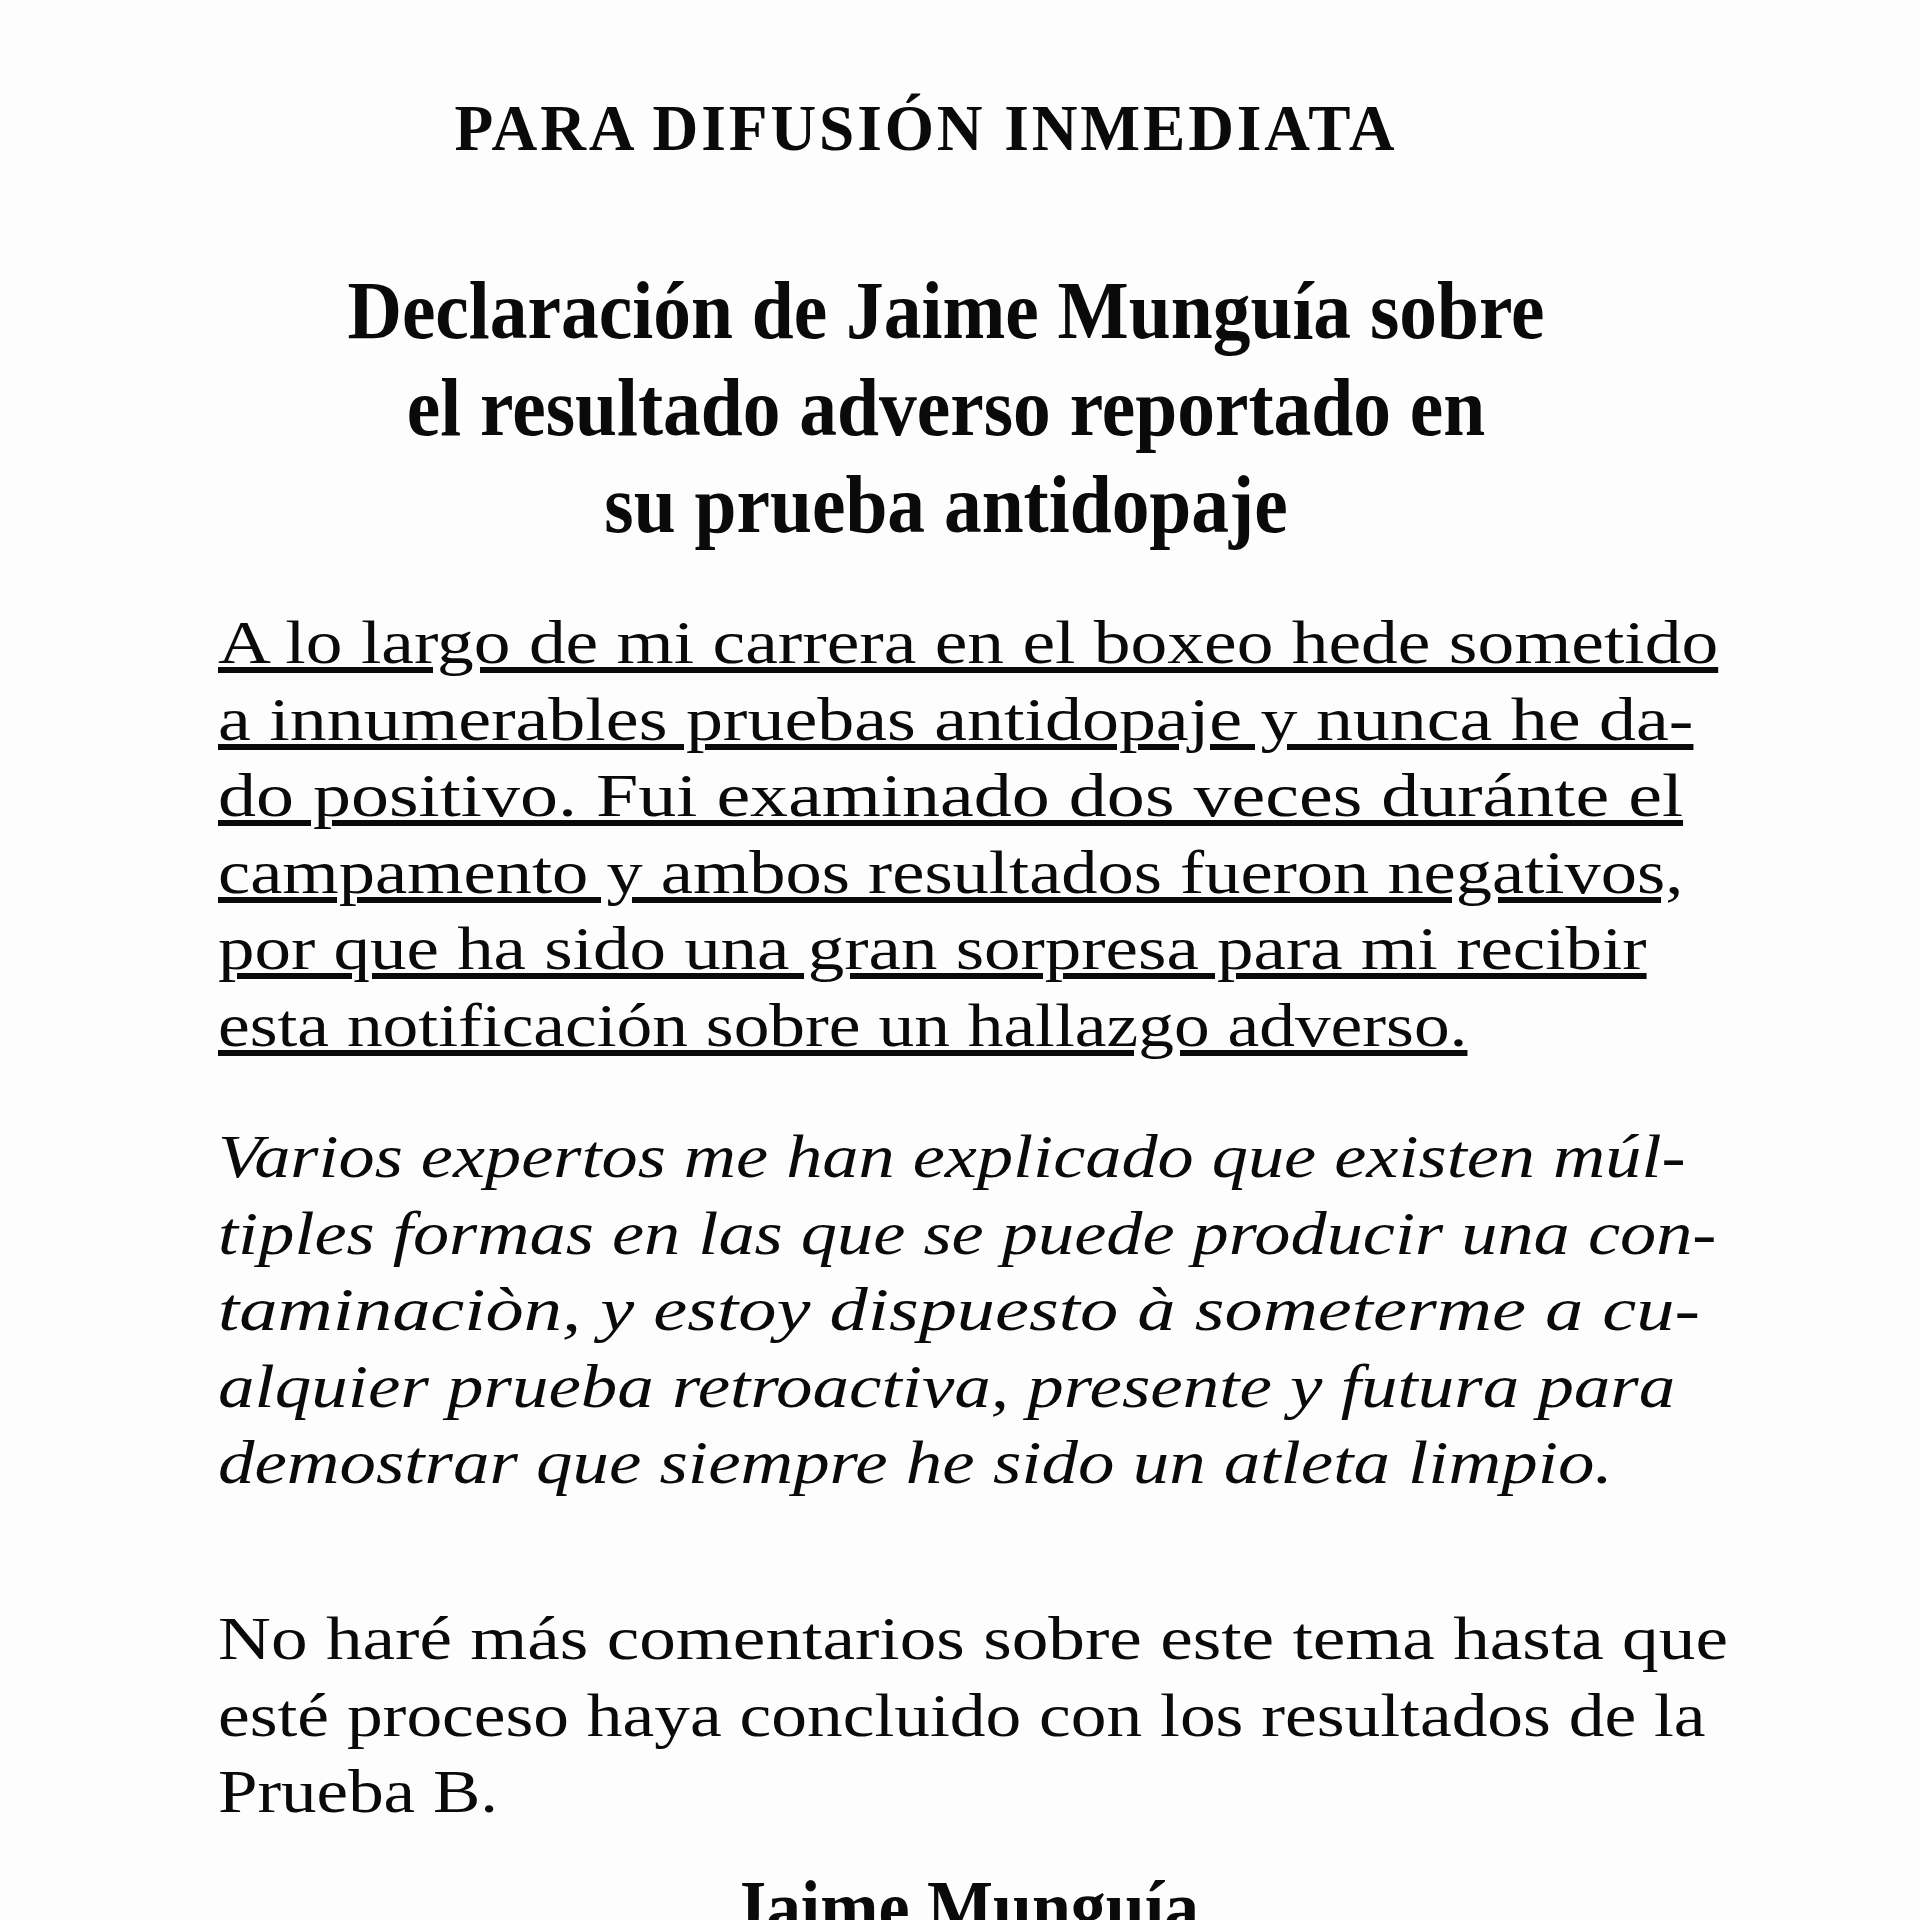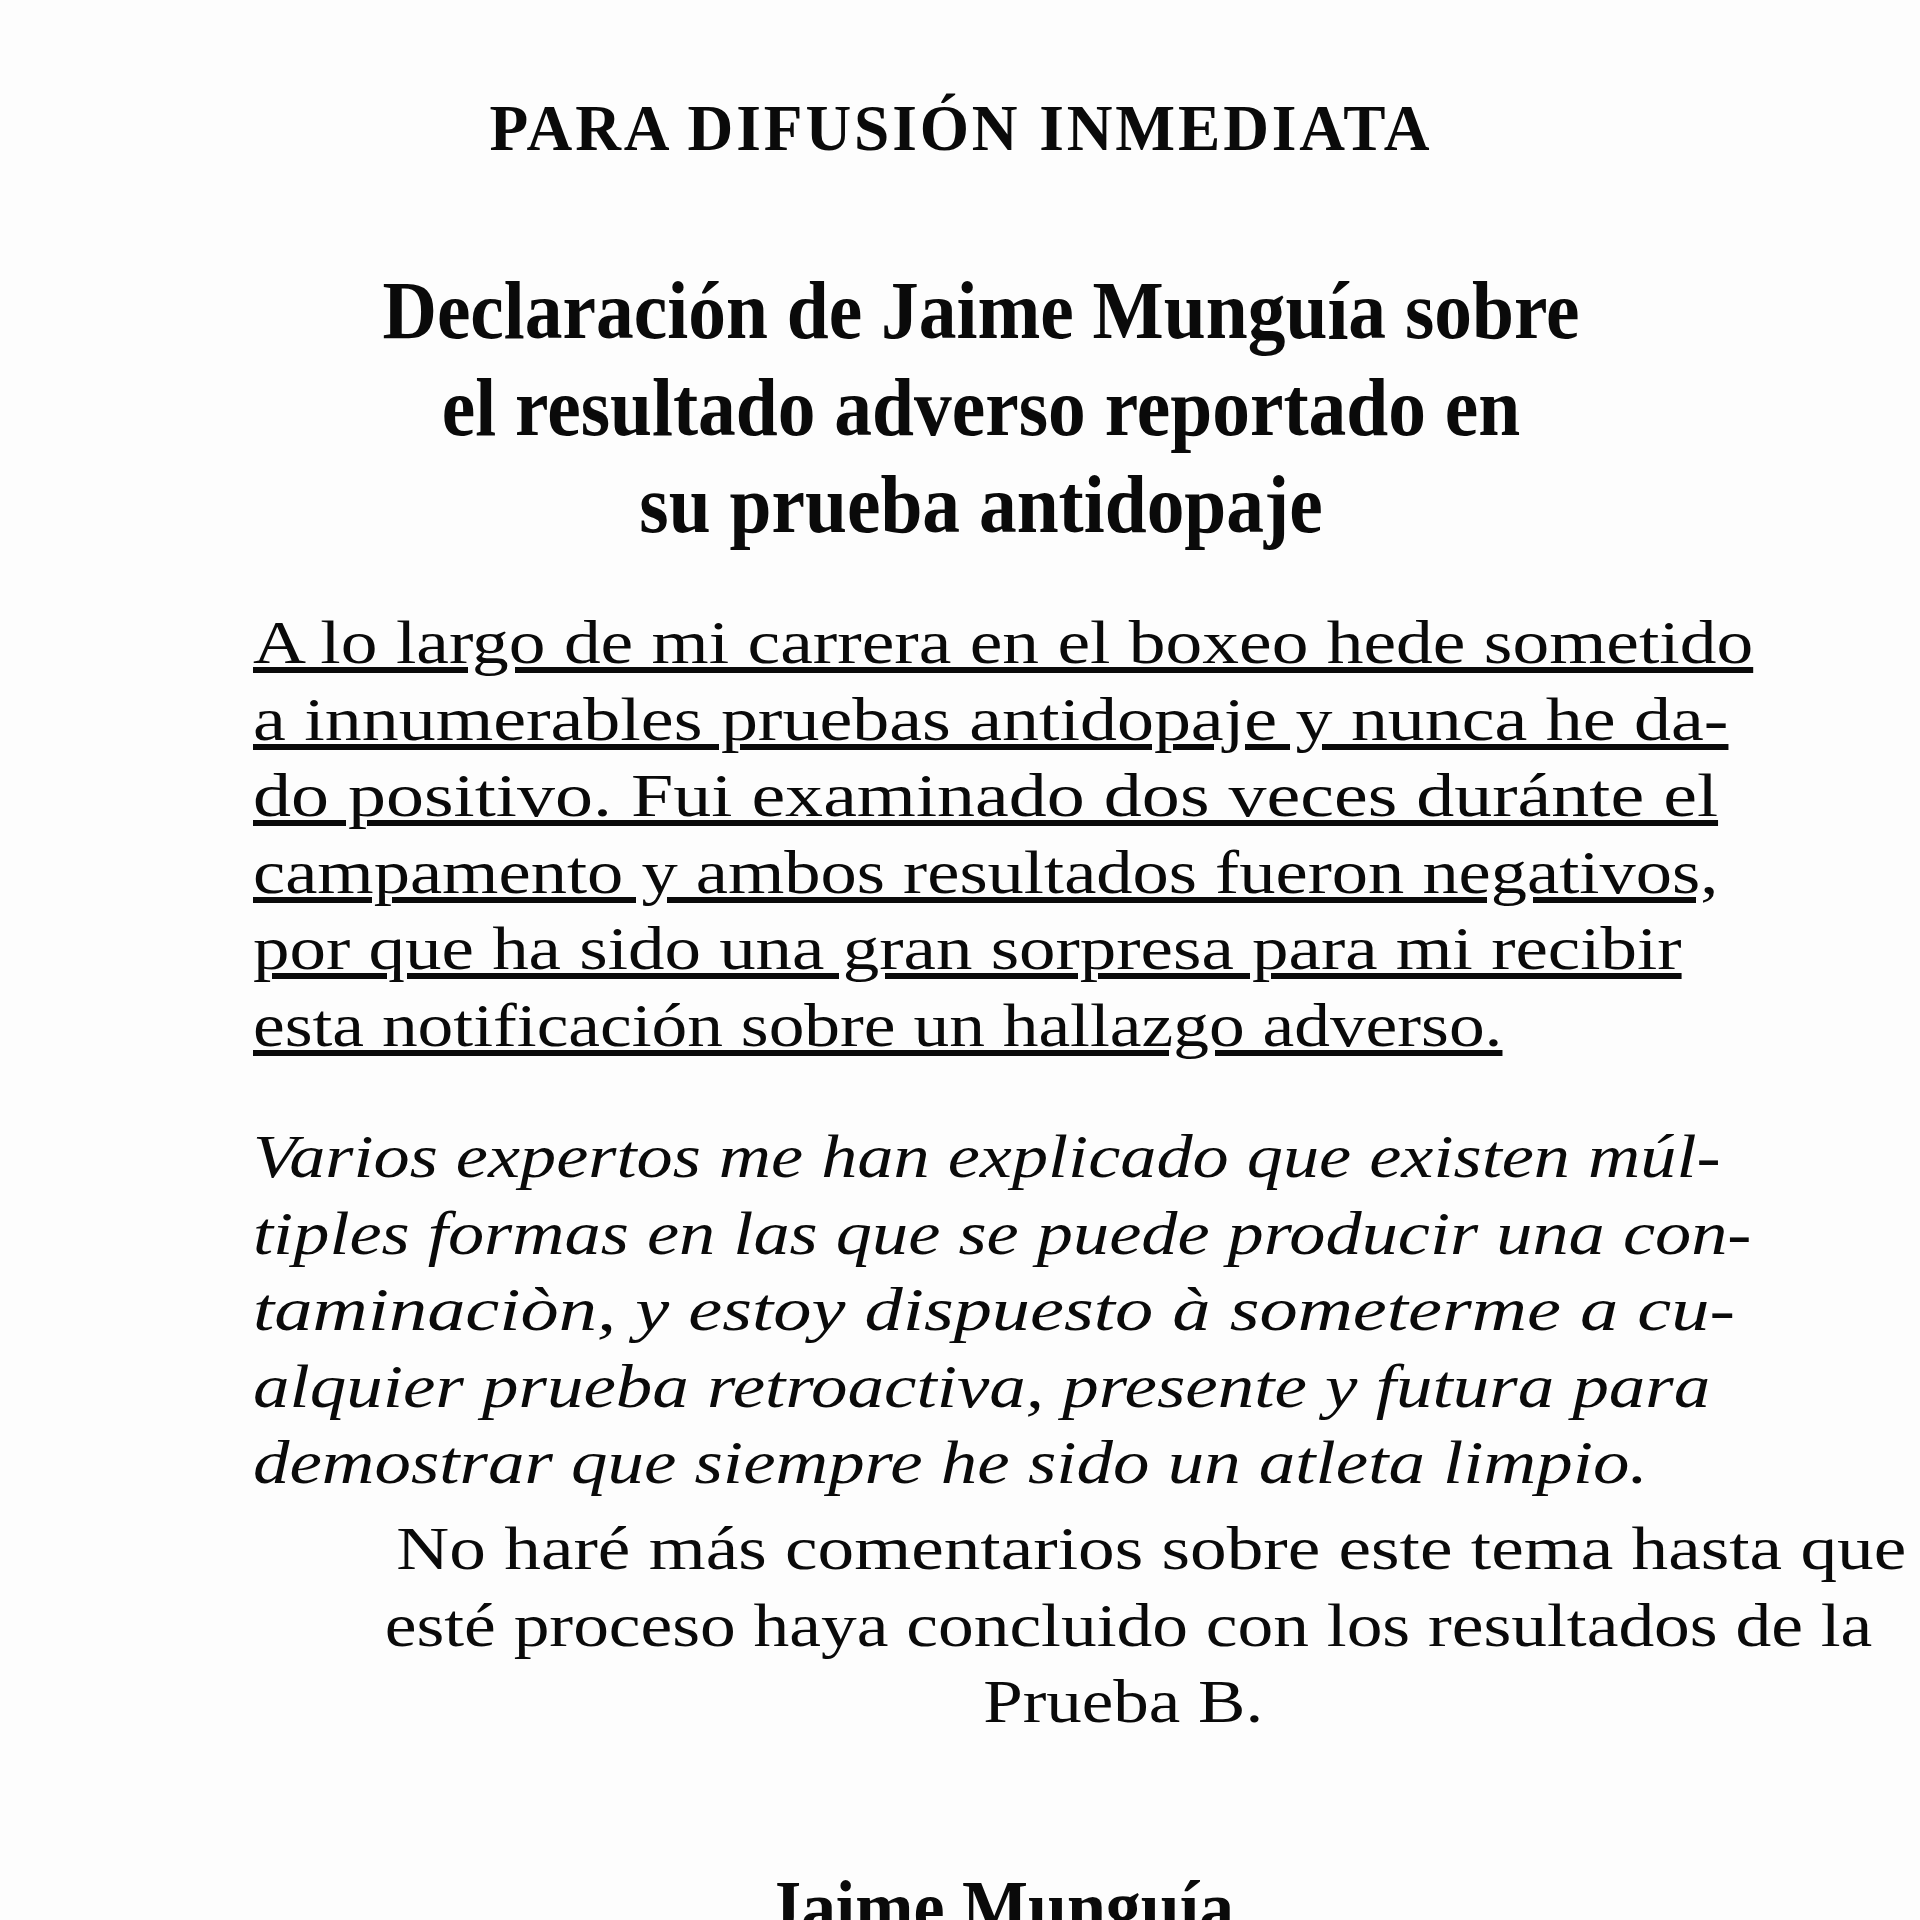--- a/index.html
+++ b/index.html
@@ -11,21 +11,20 @@
     width: 1920px;
     height: 1920px;
     overflow: hidden;
     position: relative;
     color: #0a0a0a;
     font-family: "Liberation Serif", "DejaVu Serif", serif;
   }
   .page {
     position: absolute;
     inset: 0;
-    margin-left: 35px;
   }
   .header {
     position: absolute;
     top: 88px;
     left: 0;
     width: 1852px;
     text-align: center;
     font-size: 66px;
     font-weight: bold;
     letter-spacing: 3px;
@@ -53,21 +52,21 @@
     line-height: 76.6px;
     font-weight: normal;
   }
   .body .line {
     display: block;
     white-space: nowrap;
     transform-origin: left center;
   }
   #p1 { top: 604px; text-decoration: underline; }
   #p2 { top: 1118px; font-style: italic; }
-  #p3 { top: 1510px; text-align: center; }
+  #p3 { top: 1600px; }
   .signature {
     position: absolute;
     top: 1862px;
     left: 0;
     width: 1930px;
     text-align: center;
     font-size: 76px;
     font-weight: bold;
     line-height: 90px;
     transform: scaleX(0.92);

